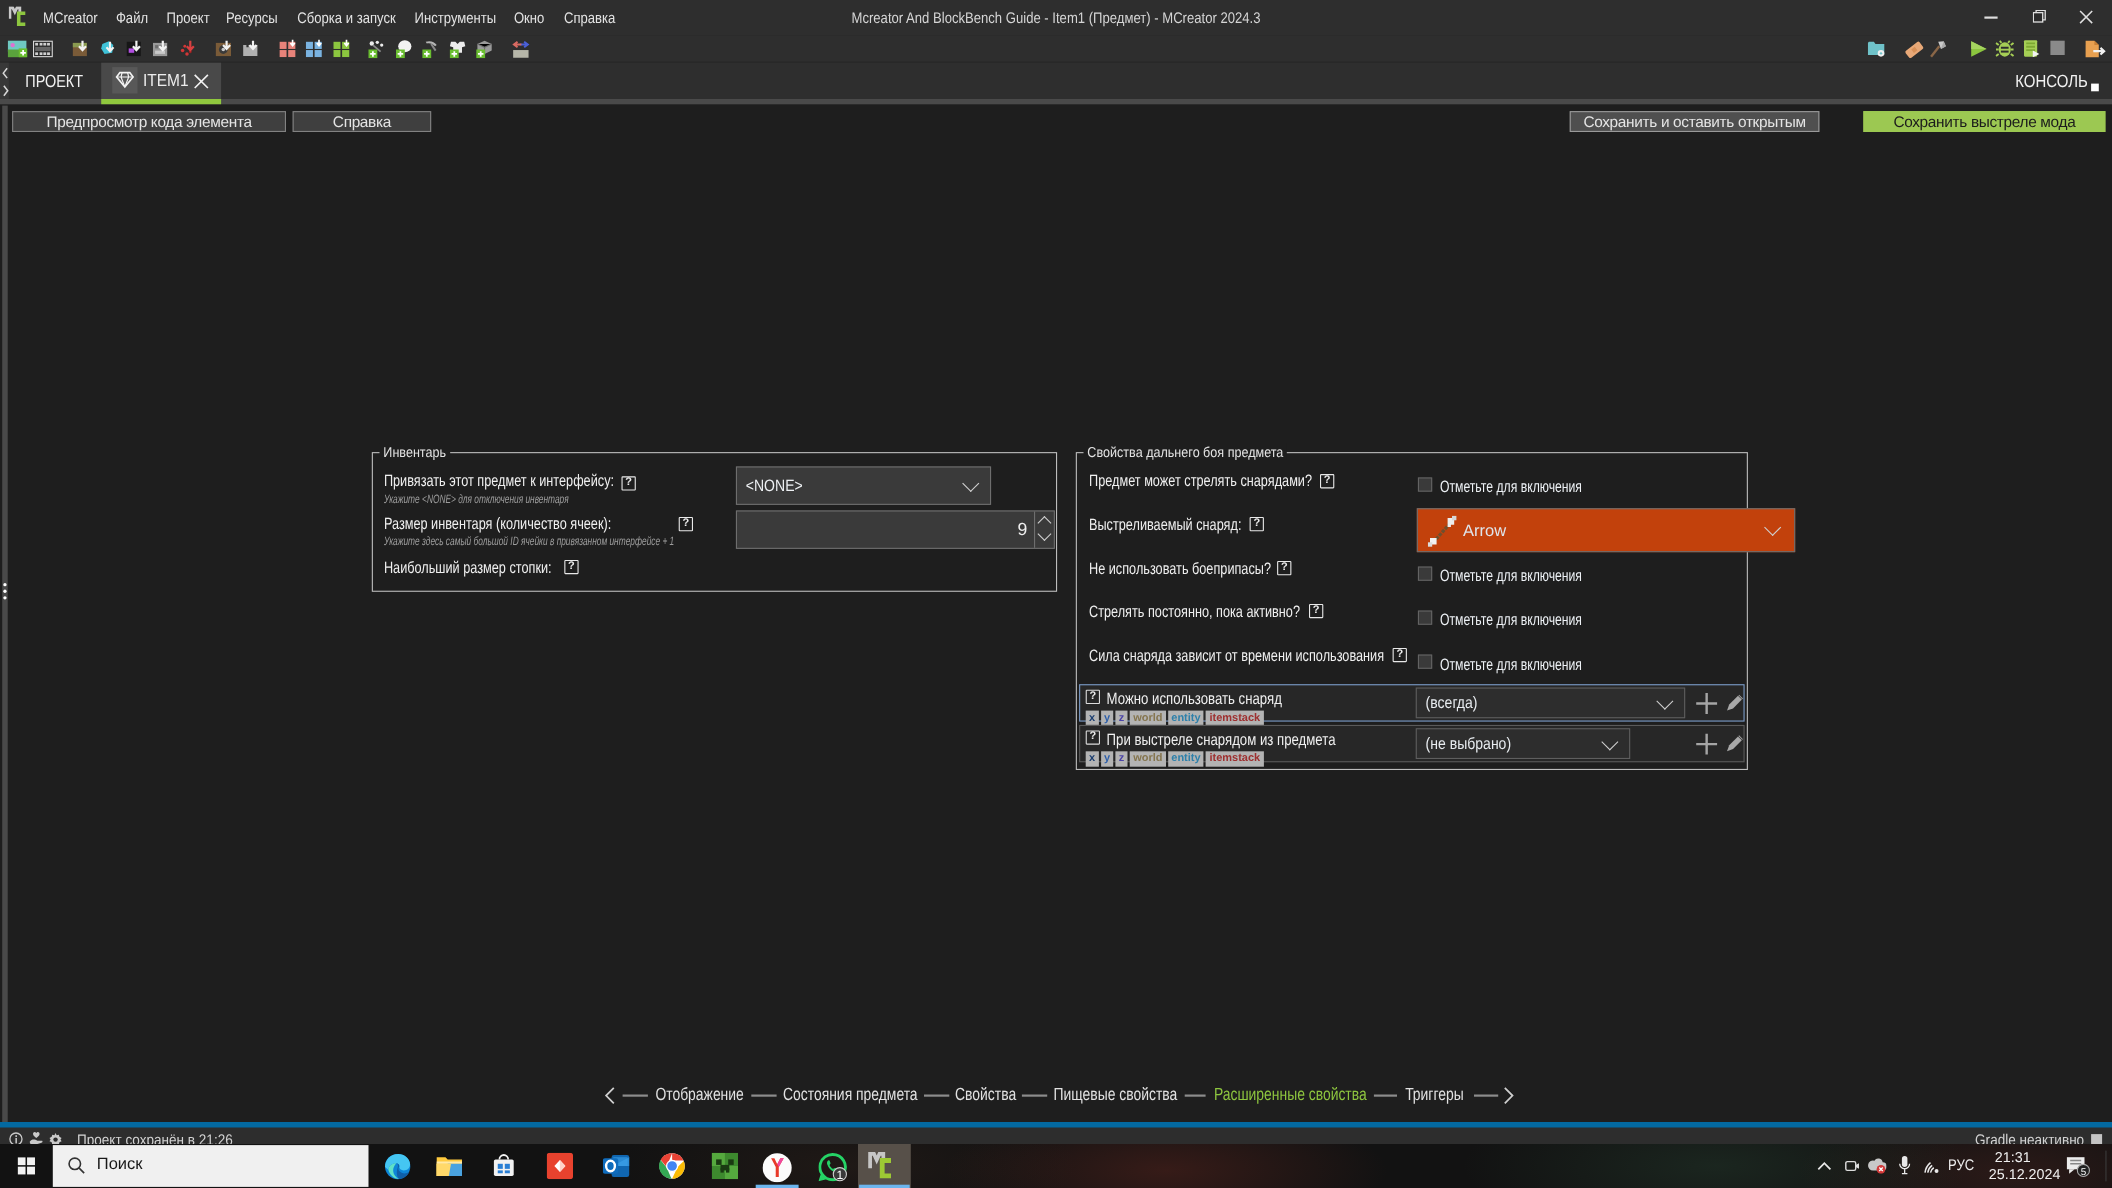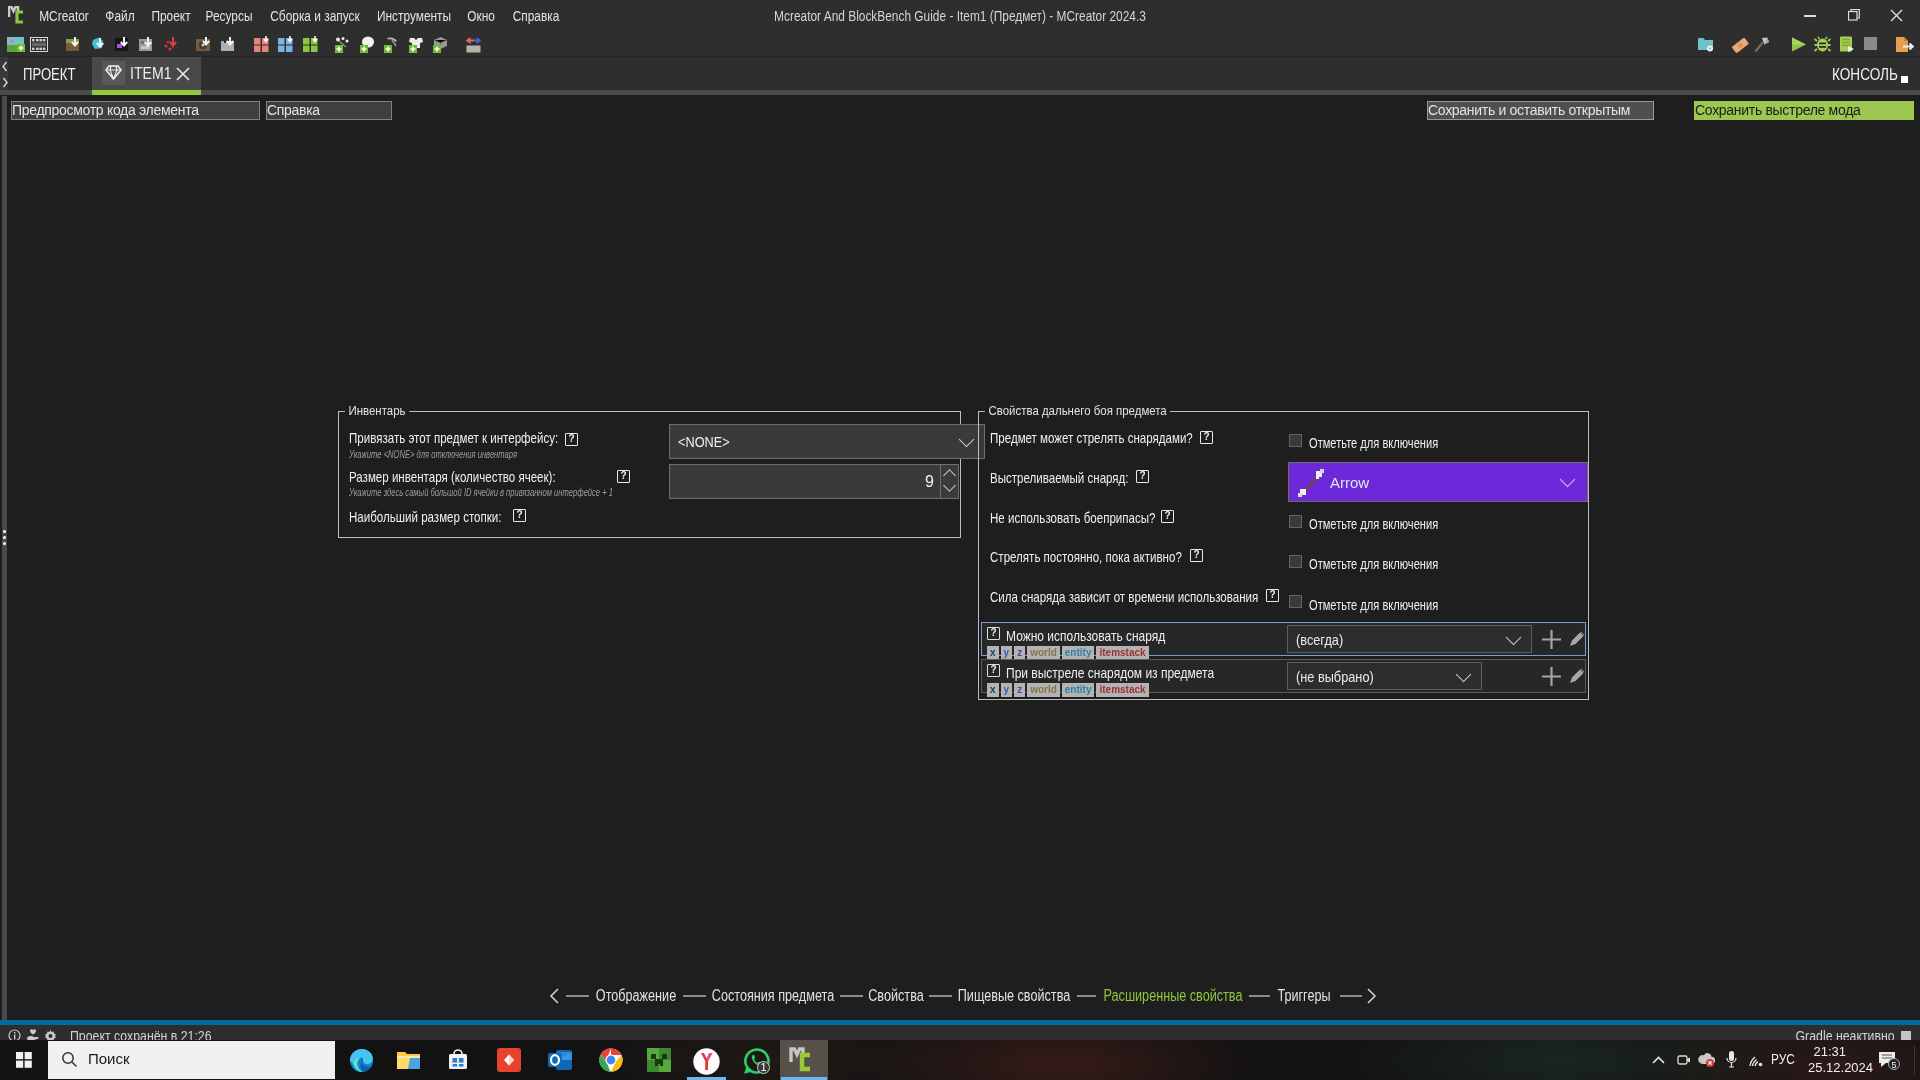--- a/index.html
+++ b/index.html
@@ -13,21 +13,21 @@
 #toolbar{position:absolute;top:32px;left:0;width:1920px;height:25px;background:#2e2e2e;border-bottom:1px solid #262626}
 .ti{position:absolute;top:4px}
 
 #tabstrip{position:absolute;top:57px;left:0;width:1920px;height:38px;background:#2e2e2e}
 #tabbar-bottom{position:absolute;top:33px;left:0;width:1920px;height:5px;background:#4a4a4a}
 #tab-active{position:absolute;top:0;left:92px;width:109px;height:33px;background:#494949}
 #tab-active .tile{position:absolute;top:4px;left:10px;width:23px;height:24px;background:#585858}
 #tab-green{position:absolute;top:33px;left:92px;width:109px;height:5px;background:#90c83e}
 
 #content{position:absolute;top:95px;left:0;width:1920px;height:925px;background:#1e1e1e}
-.btn{position:absolute;height:19px;background:#3f3f3f;border:1px solid #828282;color:#e4e4e4;font-size:14px;letter-spacing:-0.3px;text-align:left;line-height:16px}
+.btn{position:absolute;height:19px;background:#3f3f3f;border:1px solid #828282;color:#e4e4e4;font-size:14px;letter-spacing:-0.3px;text-align:center;line-height:16px}
 .fieldset{position:absolute;border:1px solid #bdbdbd}
 .legend{position:absolute;top:-9px;left:6px;background:#1e1e1e;padding:0 4px;font-size:13px;color:#e3e3e3;white-space:nowrap;transform:scaleX(.88);transform-origin:left center}
 .flabel{position:absolute;font-size:15px;color:#f0f0f0;white-space:nowrap;transform:scaleX(.77);transform-origin:left center}
 .fsub{position:absolute;font-size:11px;font-style:italic;color:#9d9d9d;white-space:nowrap;transform:scaleX(.69);transform-origin:left center}
 .help{position:absolute;width:13px;height:13px;border:1.5px solid #e9e9e9;border-radius:1px;color:#ededed;font-size:10px;font-weight:bold;text-align:center;line-height:10px}
 .combo{position:absolute;background:#3a3a3a;border:1px solid #6e6e6e;color:#eef1f4}
 .chev{position:absolute;width:11px;height:11px;border-right:1.6px solid #cfcfcf;border-bottom:1.6px solid #cfcfcf;transform:rotate(45deg)}
 .spin{position:absolute;background:#3a3a3a;border:1px solid #6e6e6e;color:#f0f0f0}
 .spin .num{position:absolute;right:24px;top:8px;font-size:16px}
 .spin .btns{position:absolute;right:0;top:0;bottom:0;width:18px;border-left:1px solid #6e6e6e}
@@ -287,21 +287,21 @@
   <div class="btn" style="top:6px;left:11px;width:249px">Предпросмотр кода элемента</div>
   <div class="btn" style="top:6px;left:266px;width:126px">Справка</div>
   <div class="btn" style="top:6px;left:1427px;width:227px;background:#4f4f4f;border-color:#999">Сохранить и оставить открытым</div>
   <div class="btn" style="top:6px;left:1694px;width:220px;background:#9cc852;border-color:#9cc852;color:#1c1c1c">Сохранить выстреле мода</div>
 
   <div class="fieldset" style="left:338px;top:316px;width:623px;height:127px">
     <span class="legend">Инвентарь</span>
     <span class="flabel" style="left:10px;top:17px">Привязать этот предмет к интерфейсу:</span>
     <div class="help" style="left:226px;top:21px">?</div>
     <span class="fsub" style="left:10px;top:36px">Укажите &lt;NONE&gt; для отключения инвентаря</span>
-    <div class="combo" style="left:330px;top:12px;width:316px;height:35px">
+    <div class="combo" style="left:330px;top:12px;width:232px;height:35px">
       <span class="abs" style="left:8px;top:8px;font-size:15px;transform:scaleX(.85);transform-origin:left center">&lt;NONE&gt;</span>
       <div class="chev" style="right:12px;top:9px"></div>
     </div>
     <span class="flabel" style="left:10px;top:56px">Размер инвентаря (количество ячеек):</span>
     <div class="help" style="left:278px;top:58px">?</div>
     <span class="fsub" style="left:10px;top:74px">Укажите здесь самый большой ID ячейки в привязанном интерфейсе + 1</span>
     <div class="spin" style="left:330px;top:52px;width:290px;height:35px">
       <span class="num">9</span>
       <div class="btns">
         <div class="sarr" style="top:6px;transform:rotate(-135deg)"></div>
@@ -315,21 +315,21 @@
   <div class="fieldset" style="left:978px;top:316px;width:611px;height:289px">
     <span class="legend">Свойства дальнего боя предмета</span>
 
     <span class="flabel" style="left:11px;top:17px">Предмет может стрелять снарядами?</span>
     <div class="help" style="left:221px;top:19px">?</div>
     <div class="cb" style="left:310px;top:22px"></div>
     <span class="cblabel" style="left:330px;top:22px">Отметьте для включения</span>
 
     <span class="flabel" style="left:11px;top:57px">Выстреливаемый снаряд:</span>
     <div class="help" style="left:157px;top:58px">?</div>
-    <div class="combo" style="left:309px;top:50px;width:300px;height:40px;background:#6d28d9">
+    <div class="combo" style="left:309px;top:50px;width:344px;height:40px;background:#c2410c">
       <svg class="abs" style="left:9px;top:5px" width="28" height="30" viewBox="0 0 28 30">
         <path d="M5,25 L21,7" stroke="#6e4f2d" stroke-width="3" stroke-dasharray="3,1"></path>
         <path d="M18,3 L24,3 L24,9 L21,9 L21,11 L18,11 Z" fill="#ededed"></path>
         <rect x="22" y="1" width="4" height="4" fill="#d6d6d6"></rect>
         <path d="M2,21 L8,21 L8,27 L2,27 Z" fill="#f2f2f2"></path>
         <rect x="0" y="25" width="4" height="4" fill="#dcdcdc"></rect>
       </svg>
       <span class="abs" style="left:41px;top:11px;font-size:15px;color:#dfe5ec">Arrow</span>
       <div class="chev" style="right:14px;top:11px"></div>
     </div>

